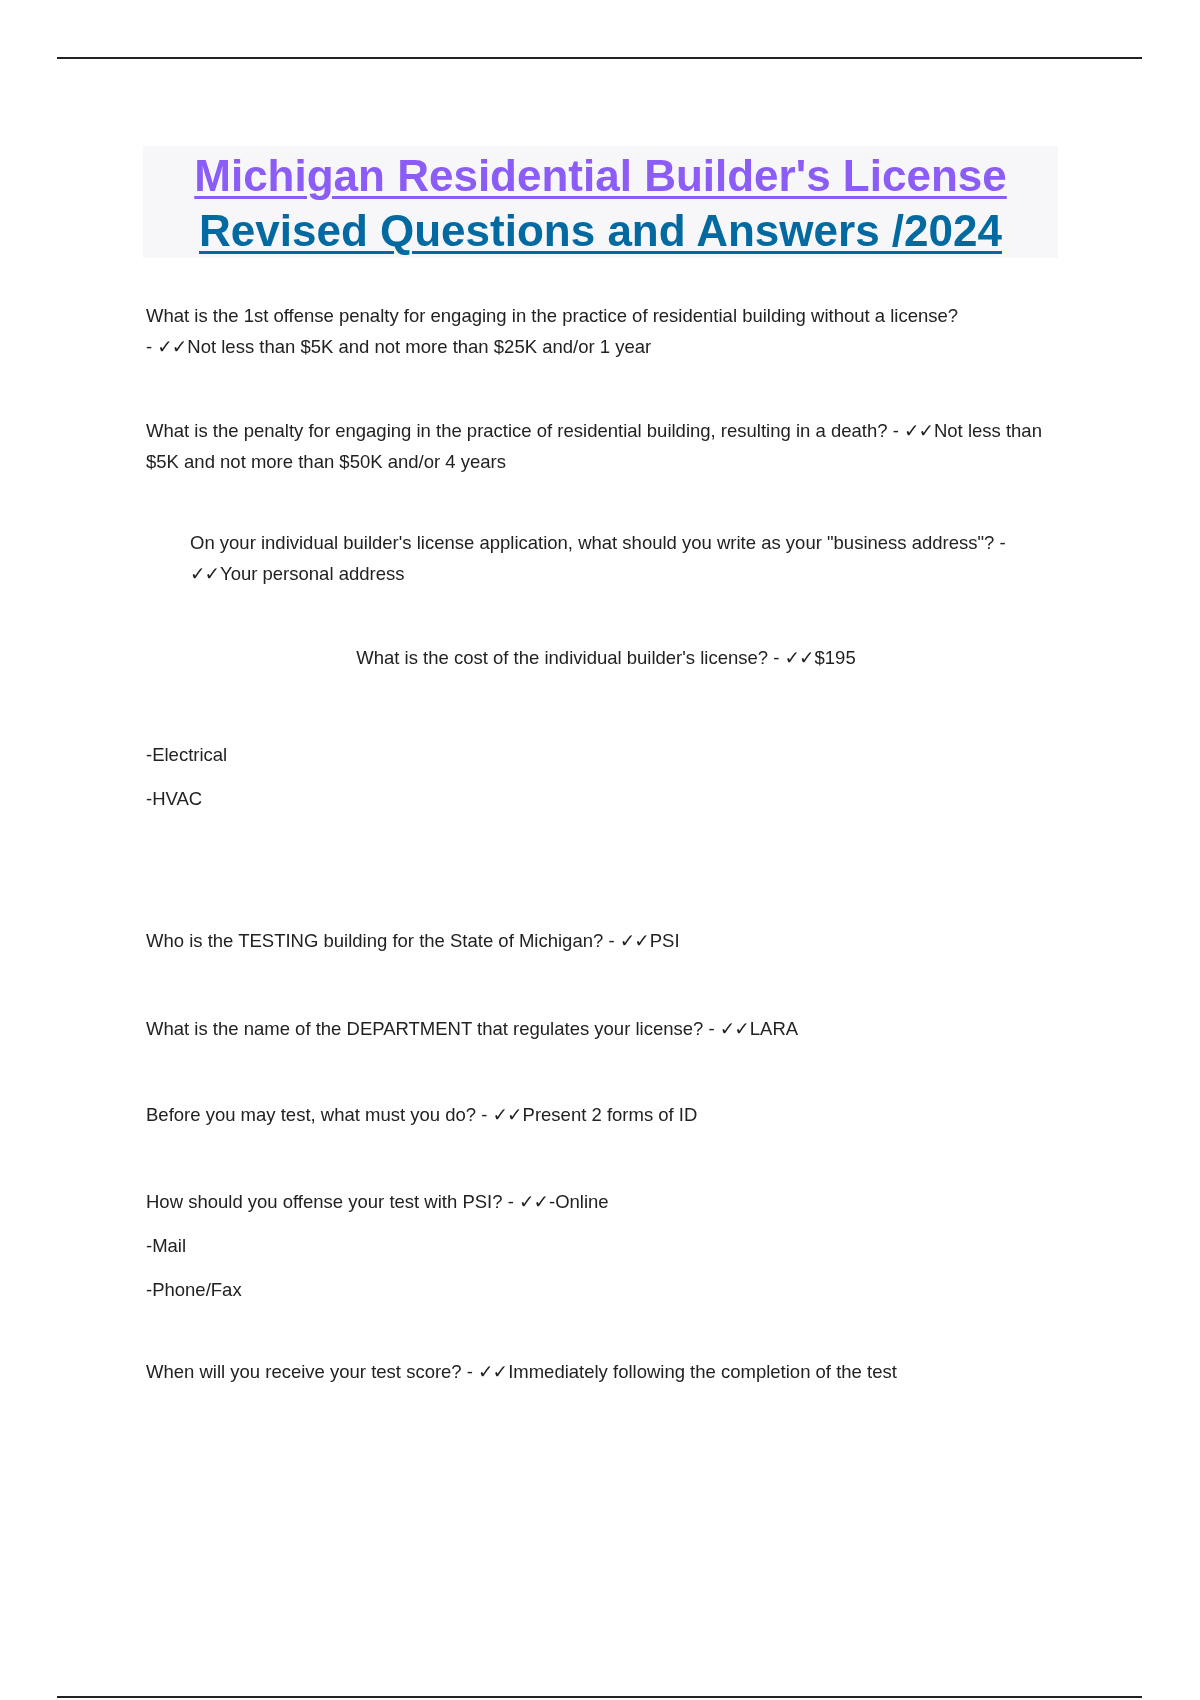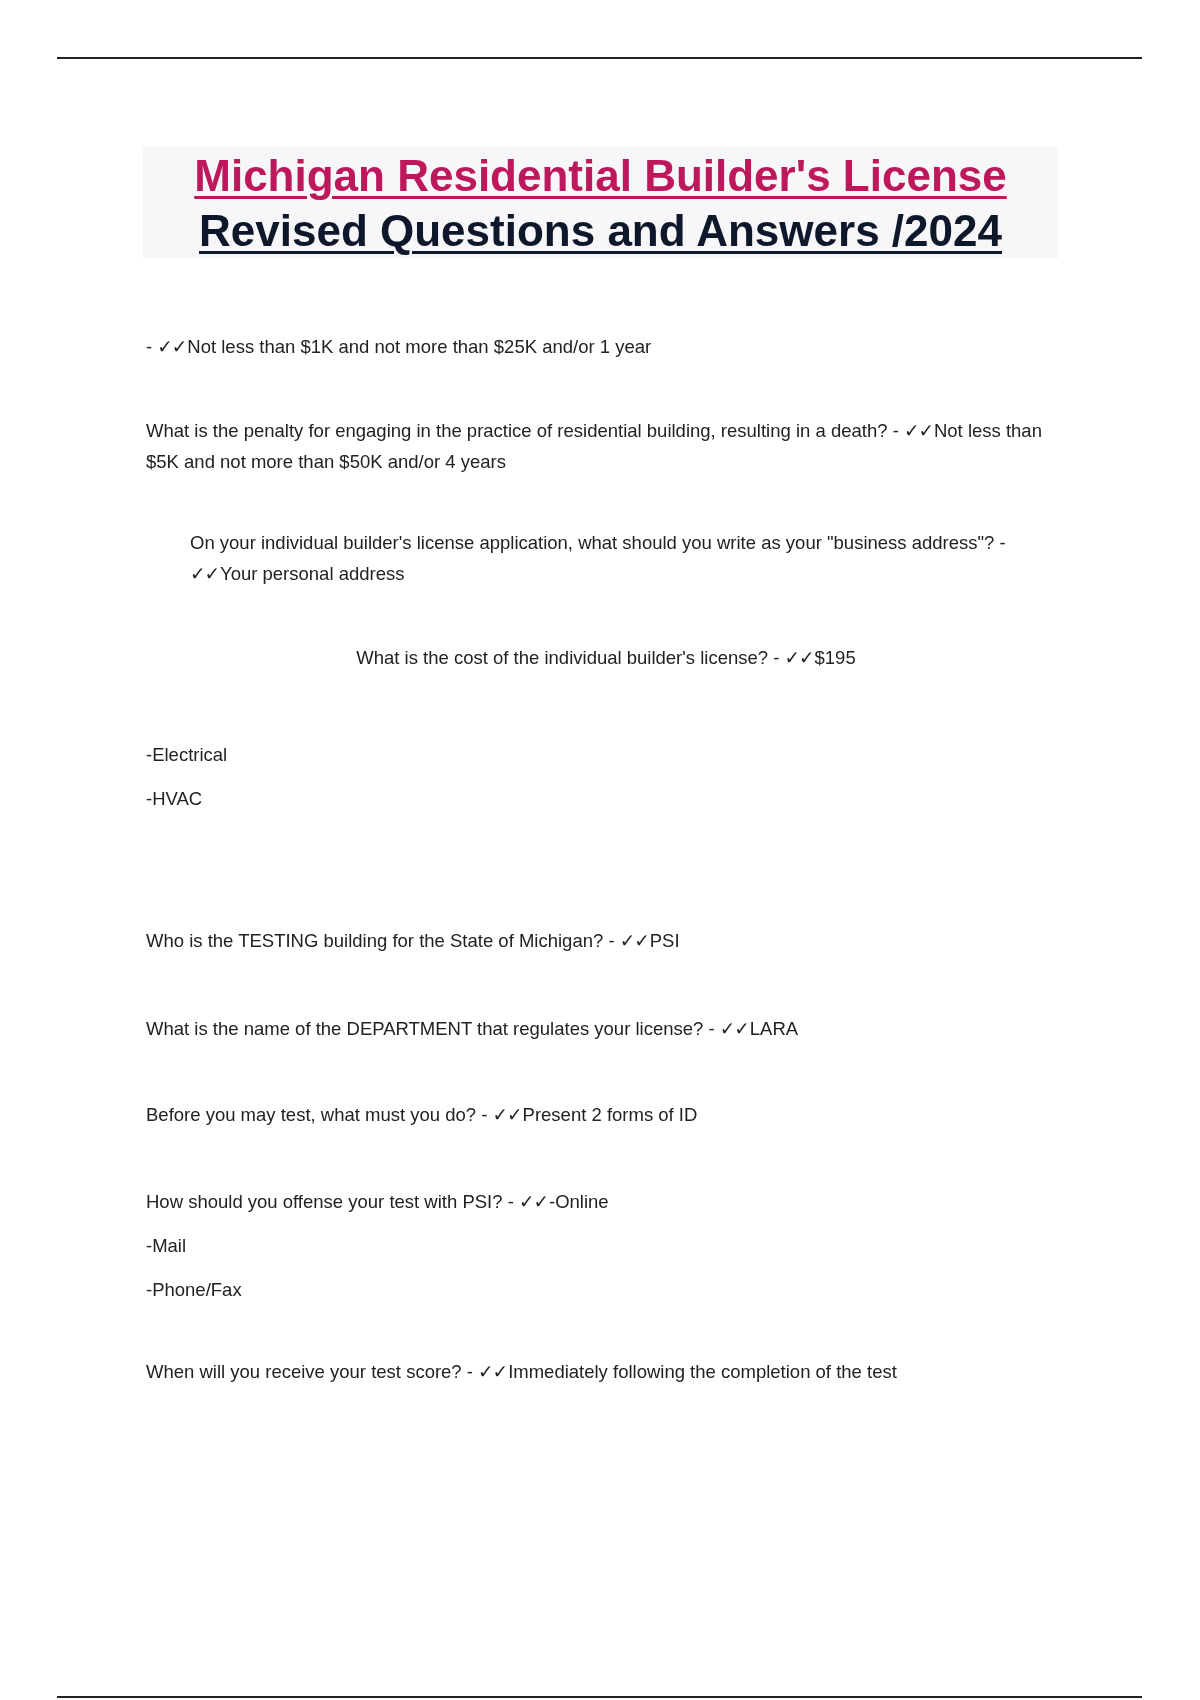--- a/index.html
+++ b/index.html
@@ -72,30 +72,30 @@
       letter-spacing: -1px;
       margin-right: 1px;
     }
   </style>
 </head>
 <body>
 
 <div class="rule top"></div>
 
 <div class="title-box">
-  <span class="title-line l1" style="color:#be185d">Michigan Residential Builder's License</span>
-  <span class="title-line l2" style="color:#0f172a">Revised Questions and Answers /2024</span>
+  <span class="title-line l1" style="color:#8b5cf6">Michigan Residential Builder's License</span>
+  <span class="title-line l2" style="color:#0369a1">Revised Questions and Answers /2024</span>
 </div>
 
 <div class="content">
 
   <div class="qa" style="top:0px;">
     <p>
-      <br>
-      <span>- </span><span class="check">✓✓</span><span>Not less than $1K and not more than $25K and/or 1 year</span>
+      <span>What is the 1st offense penalty for engaging in the practice of residential building without a license?</span><br>
+      <span>- </span><span class="check">✓✓</span><span>Not less than $5K and not more than $25K and/or 1 year</span>
     </p>
   </div>
 
   <div class="qa" style="top:115px;">
     <p>
       <span>What is the penalty for engaging in the practice of residential building, resulting in a death?</span><span> - </span><span class="check">✓✓</span><span>Not less than $5K and not more than $50K and/or 4 years</span>
     </p>
   </div>
 
   <div class="qa" style="top:227px;margin-left:44px;">

